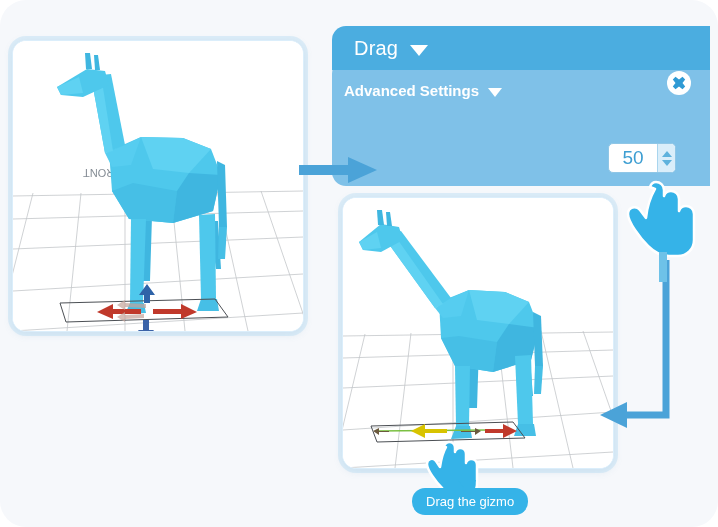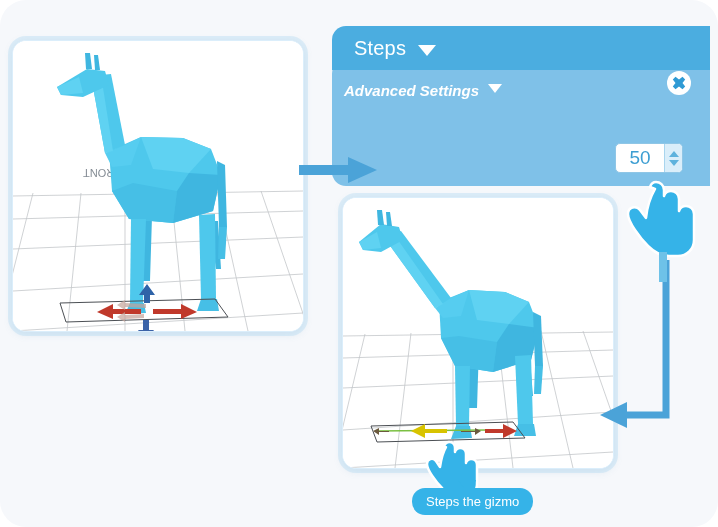--- a/index.html
+++ b/index.html
@@ -77,39 +77,38 @@
   .caret.sm {
     border-left-width: 7px;
     border-right-width: 7px;
     border-top-width: 9px;
     margin-left: 9px;
   }
   .adv-row {
     position: absolute;
     left: 12px; top: 56px;
     display: flex;
-    align-items: flex-start;
-    font-style: italic;
+    align-items: center;
   }
   .adv-label {
     color: #ffffff;
     font-size: 15px;
     font-weight: bold;
   }
   .setting-label {
     position: absolute;
     left: 12px; top: 86px;
     color: #ffffff;
     font-size: 15px;
   }
 
   
   #spinner {
     position: absolute;
-    left: 283px; top: 117px;
+    left: 276px; top: 117px;
     width: 68px; height: 30px;
     background: #ffffff;
     border: 1px solid #8fc6e6;
     border-radius: 5px;
     display: flex;
     align-items: stretch;
     box-sizing: border-box;
   }
   .spin-value {
     flex: 1;
@@ -290,21 +289,21 @@
 
         <path d="M142 231 L160 231 L160 226 L174 233 L160 240 L160 235 L142 235 Z" fill="#c0392b"></path>
       </g>
     </svg>
   </div>
 
   <div id="panel">
     <div class="panel-body"></div>
 
     <div class="panel-header">
-      <span class="panel-title">Steps</span>
+      <span class="panel-title">Drag</span>
       <span class="caret"></span>
     </div>
 
     <div class="adv-row">
       <span class="adv-label">Advanced Settings</span>
       <span class="caret sm"></span>
     </div>
 
 
     <div id="spinner">
@@ -349,15 +348,15 @@
                C427 470 436 482 442 488 C446 493 452 496 458 496 L465 496
                C472 496 477 491 477 484 L477 465 C477 461 474 459 471 459
                C469 459 466 461 466 463 L466 454 C466 450 463 448 460 448
                C458 448 455 450 455 452 L455 448 C455 444 452 442 449 442
                C446 442 445 444 444 446 Z" fill="#35b3e8" stroke="#ffffff" stroke-width="2.5" stroke-linejoin="round"></path>
     </g>
 
     <path d="M458 480 L476 480 L470 496 Z" fill="#35b3e8"></path>
   </svg>
 
-  <div id="tooltip">Steps the gizmo</div>
+  <div id="tooltip">Drag the gizmo</div>
 
 </div>
 
 </body></html>

